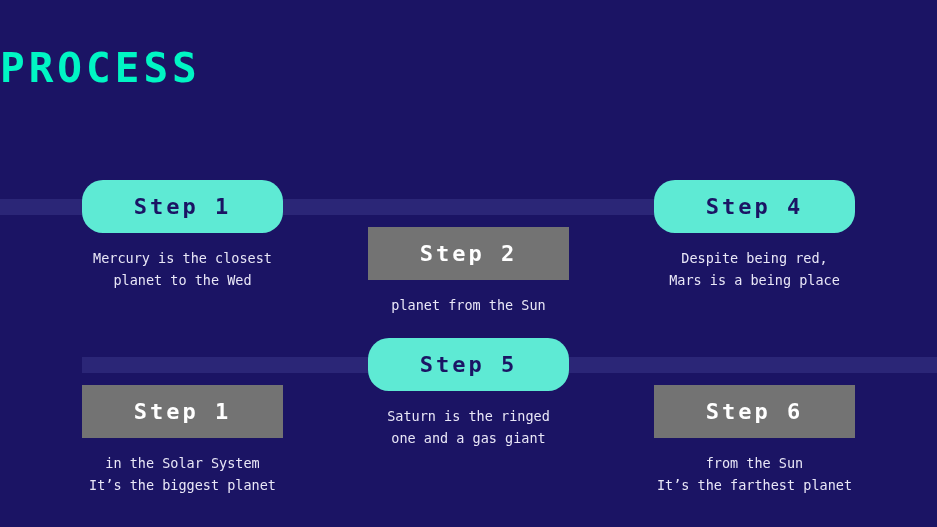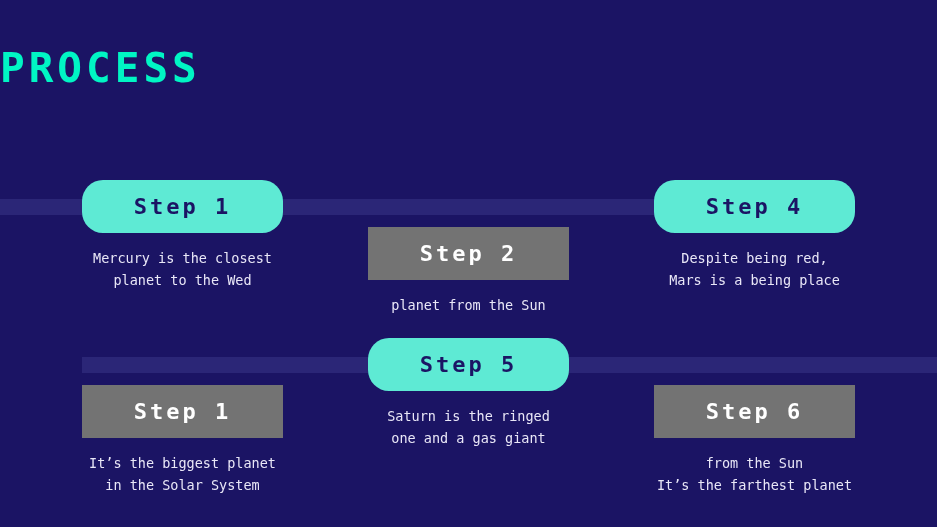--- a/index.html
+++ b/index.html
@@ -142,22 +142,22 @@
       <span class="line">Despite being red,</span>
       <span class="line">Mars is a being place</span>
     </div>
   </div>
 
   <div class="step col-1 row-2">
     <div class="step-box magenta">
       <span>Step 1</span>
     </div>
     <div class="step-desc">
+      <span class="line">in the Solar System</span>
       <span class="line">It’s the biggest planet</span>
-      <span class="line">in the Solar System</span>
     </div>
   </div>
 
   <div class="step col-2 row-2">
     <div class="step-box teal">
       <span>Step 5</span>
     </div>
     <div class="step-desc">
       <span class="line">Saturn is the ringed</span>
       <span class="line">one and a gas giant</span>

